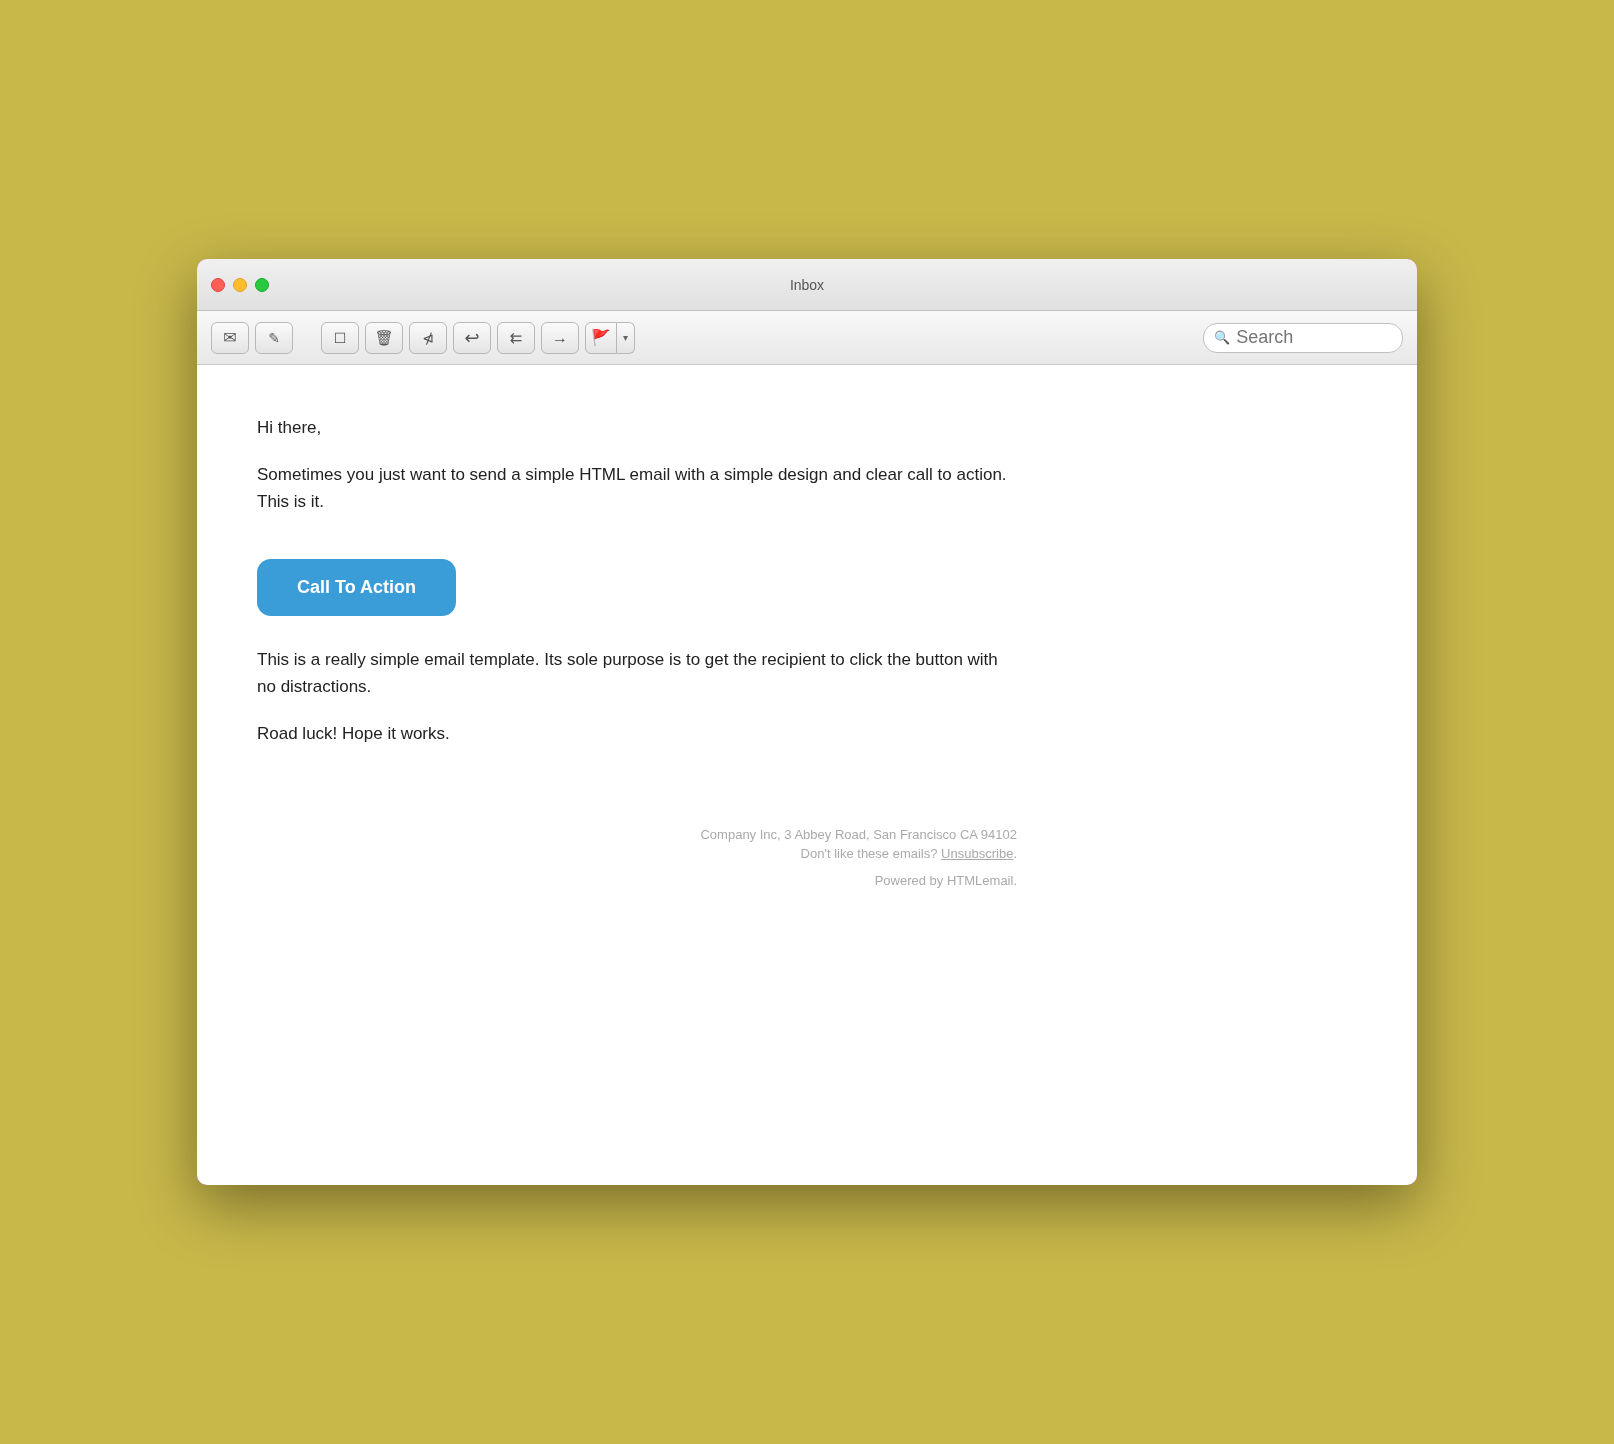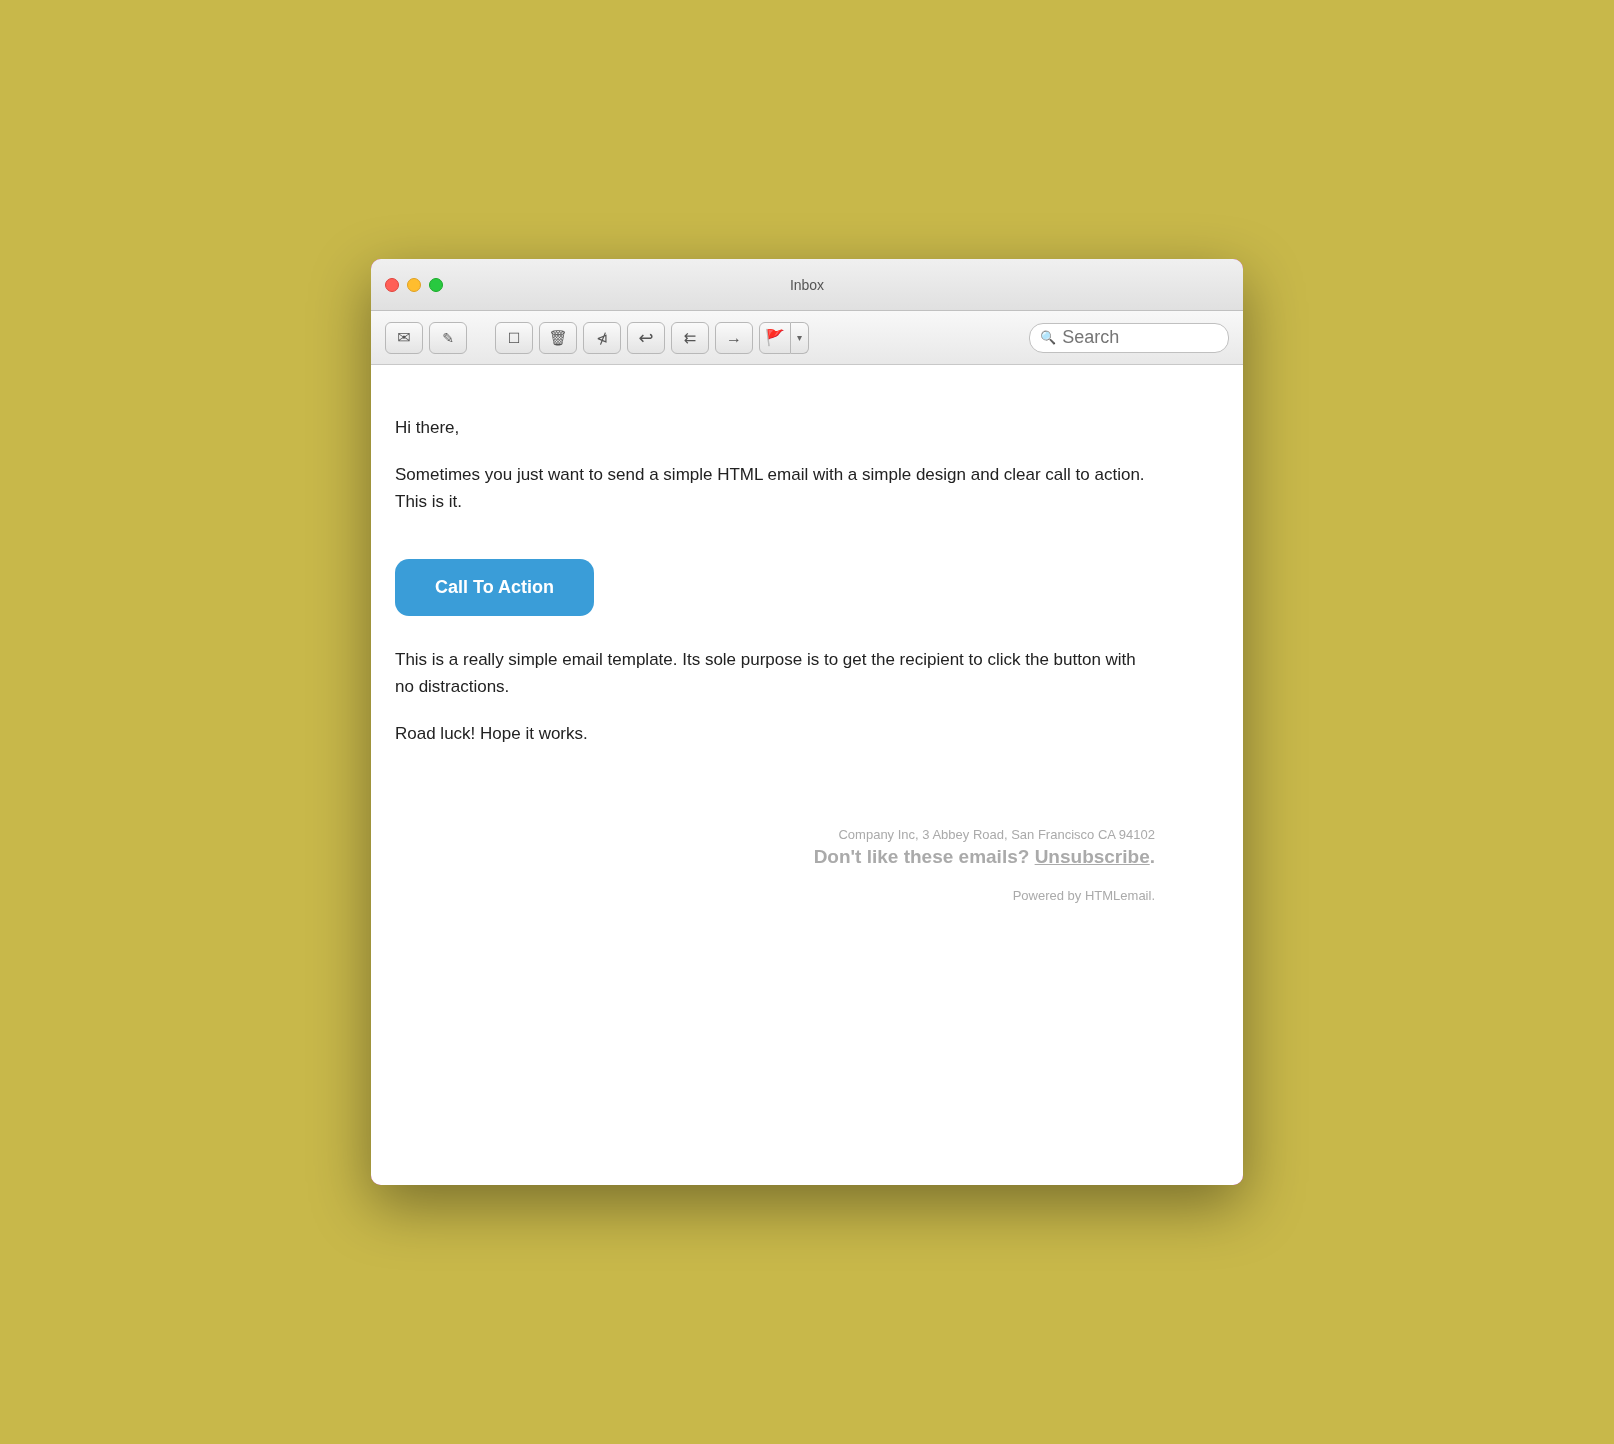--- a/index.html
+++ b/index.html
@@ -7,21 +7,21 @@
     body {
       background: #c8b84a;
       display: flex;
       justify-content: center;
       align-items: center;
       min-height: 100vh;
       font-family: -apple-system, BlinkMacSystemFont, "Helvetica Neue", Helvetica, Arial, sans-serif;
     }
 
     .window {
-      width: 872px;
+      width: 1220px;
       background: #d946ef;
       border-radius: 10px;
       box-shadow: 0 20px 60px rgba(0,0,0,0.4);
       overflow: hidden;
     }
 
     
     .titlebar {
       background: linear-gradient(to bottom, #f0f0f0, #e0e0e0);
       height: 52px;
@@ -142,21 +142,21 @@
       background: transparent;
       font-size: 18px;
       color: #999;
       width: 100%;
     }
 
     
     .email-content {
       background: white;
       margin: 0;
-      padding: 50px 24px;
+      padding: 50px 60px;
       min-height: 820px;
       border-top: none;
     }
 
     .email-body {
       max-width: 760px;
     }
 
     .greeting {
       font-size: 17px;
@@ -205,24 +205,23 @@
       text-align: right;
     }
 
     .footer-address {
       font-size: 13px;
       color: #aaa;
       margin-bottom: 4px;
     }
 
     .footer-unsubscribe {
-      font-size: 19px;
+      font-size: 13px;
       color: #aaa;
-      margin-bottom: 20px;
-      font-weight: bold;
+      margin-bottom: 12px;
     }
 
     .footer-unsubscribe a {
       color: #aaa;
       text-decoration: underline;
     }
 
     .footer-powered {
       font-size: 13px;
       color: #aaa;

